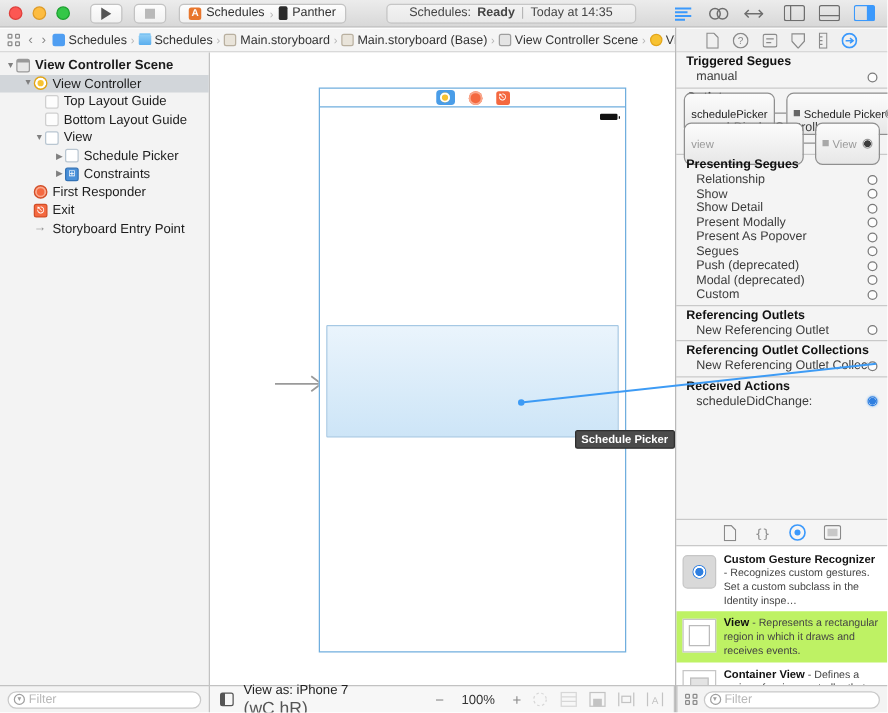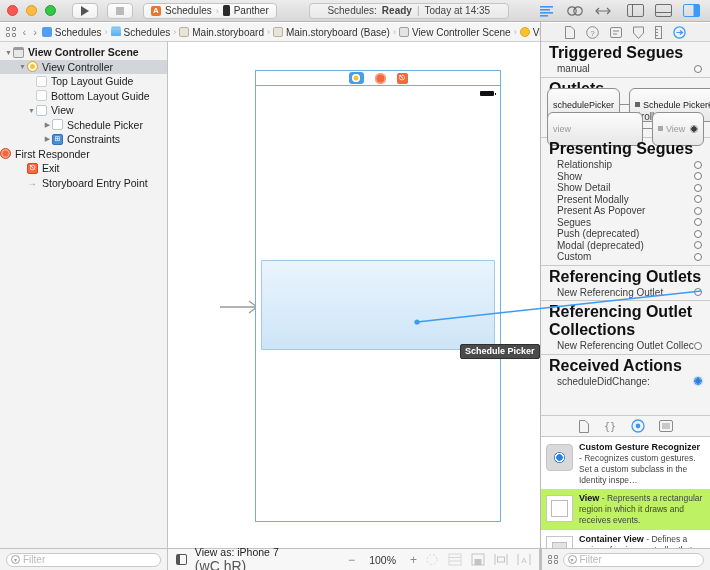--- a/index.html
+++ b/index.html
@@ -95,21 +95,21 @@
   .zoomctl { display:flex; align-items:center; gap:14px; margin-left:44px; color:#666; }
   .zoomctl .z { font-size:12px; color:#8a8a8a; }
   .zoomctl .lvl { font-size:10.5px; color:#333; }
   .cbar-icons { margin-left:auto; display:flex; gap:9px; }
   .cbar-icons svg { opacity:.55; }
 
   
   #inspector { position:absolute; left:541px; top:42px; width:169px; height:373px; background:#f4f4f4;
     font-size:10px; color:#333; }
   .isec { border-bottom:1px solid #c9c9c9; padding-bottom:2px;}
-  .ihdr { font-weight:bold; color:#111; padding:2px 8px 1px; font-size:16px;}
+  .ihdr { font-weight:bold; color:#111; padding:2px 8px 1px; font-size:10px;}
   .irow { display:flex; align-items:center; padding:0 8px 0 16px; height:11.5px; color:#3c3c3c;}
   .irow .lbl { flex:1; white-space:nowrap; overflow:hidden; }
   .circ { width:8px; height:8px; border:1px solid #7a7a7a; border-radius:50%; background:#fdfdfd; flex:0 0 8px;}
   .circ.on { background:radial-gradient(circle at center,#3c3c3c 0 2.5px,#fdfdfd 3px); }
   .circ.drag { border-color:#2f7fe0; background:radial-gradient(circle at center,#2f7fe0 0 2.5px,#dbeafc 3px); box-shadow:0 0 2px #5aa4f0;}
   .prow { display:flex; align-items:center; padding:0 6px; height:12.5px; }
   .pill { height:11px; border:1px solid #8f8f8f; border-radius:6px; background:linear-gradient(#fcfcfc,#e7e7e7);
     display:flex; align-items:center; padding:16px 5px; font-size:9px; color:#222; white-space:nowrap;}
   .pill.src { width:96px; }
   .pill .sq { width:5px; height:5px; background:#666; margin-right:3px; flex:0 0 5px;}
@@ -309,21 +309,21 @@
   <div class="orow" style="padding-left:43px">
     <span class="disc">▶</span>
     <span class="oi view"></span>
     <span>Schedule Picker</span>
   </div>
   <div class="orow" style="padding-left:43px">
     <span class="disc">▶</span>
     <span class="oi constraints">⊞</span>
     <span>Constraints</span>
   </div>
-  <div class="orow" style="">
+  <div class="orow" style="padding-left:27px">
     <span class="oi fr"></span>
     <span>First Responder</span>
   </div>
   <div class="orow" style="padding-left:27px">
     <span class="oi exit">⎋</span>
     <span>Exit</span>
   </div>
   <div class="orow" style="padding-left:27px">
     <span class="oi entry">→</span>
     <span>Storyboard Entry Point</span>

